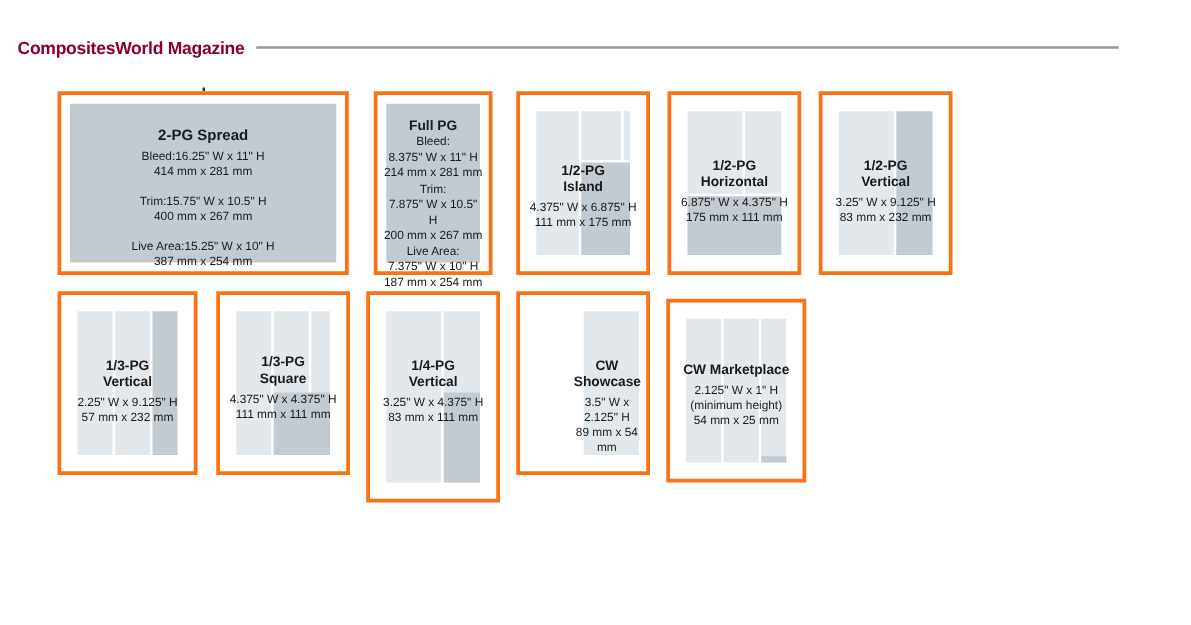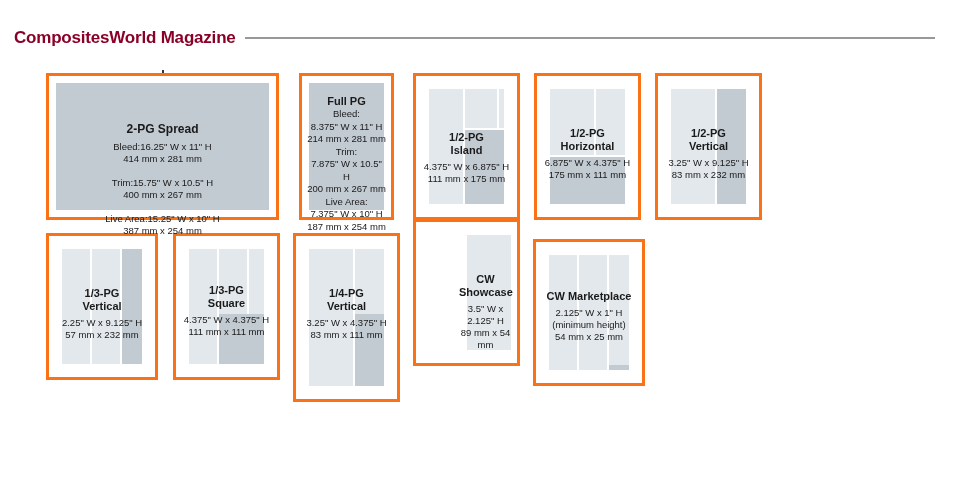--- a/index.html
+++ b/index.html
@@ -21,21 +21,21 @@
     position: absolute;
     left: 0;
     top: 25px;
     width: 953px;
     height: 26px;
     display: flex;
     align-items: center;
   }
   #header-title {
     margin-left: 14px;
-    font-size: 17px;
+    font-size: 14px;
     font-weight: bold;
     color: #8a0028;
     letter-spacing: -0.2px;
     white-space: nowrap;
   }
   #header-rule {
     margin-left: 9px;
     flex: 0 0 690px;
     height: 2px;
     background: #989898;
@@ -114,21 +114,21 @@
   <div id="header-rule"></div>
 </div>
 
 <div id="grid">
 
   <div class="dot" style="left:162px; top:70px;"></div>
 
   <div class="card" style="left:46px; top:73px; width:233px; height:147px;">
     <div class="card-inner">
       <div class="blk dark" style="left:2px; top:2px; right:2px; bottom:2px;"></div>
-      <div class="label" style="top:41px;">
+      <div class="label" style="top:20px;">
         <div class="ttl big">2-PG Spread</div>
         <div class="sub">Bleed:16.25" W x 11" H
 414 mm x 281 mm
 
 Trim:15.75" W x 10.5" H
 400 mm x 267 mm
 
 Live Area:15.25" W x 10" H
 387 mm x 254 mm</div>
       </div>
@@ -231,21 +231,21 @@
       <div class="blk dark" style="left:54px; top:73px; right:8px; bottom:8px;"></div>
       <div class="label" style="top:46px;">
         <div class="ttl">1/4-PG
 Vertical</div>
         <div class="sub">3.25" W x 4.375" H
 83 mm x 111 mm</div>
       </div>
     </div>
   </div>
 
-  <div class="card" style="left:413px; top:219px; width:107px; height:147px;padding-left:43px;">
+  <div class="card" style="left:413px; top:233px; width:107px; height:147px;padding-left:43px;">
     <div class="card-inner">
       <div class="blk light" style="left:8px; top:8px; width:44px; bottom:8px;"></div>
       <div class="blk light" style="left:54px; top:8px; right:8px; height:99px;"></div>
       <div class="blk dark" style="left:54px; top:109px; right:8px; bottom:8px;"></div>
       <div class="label" style="top:46px;">
         <div class="ttl">CW Showcase</div>
         <div class="sub">3.5" W x 2.125" H
 89 mm x 54 mm</div>
       </div>
     </div>

